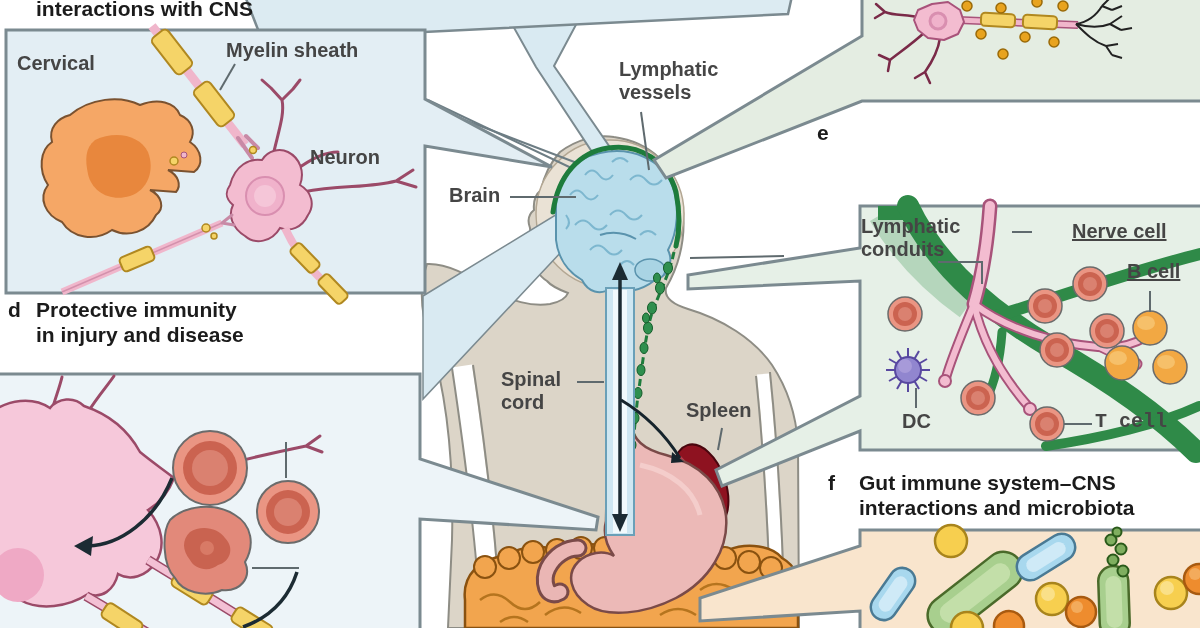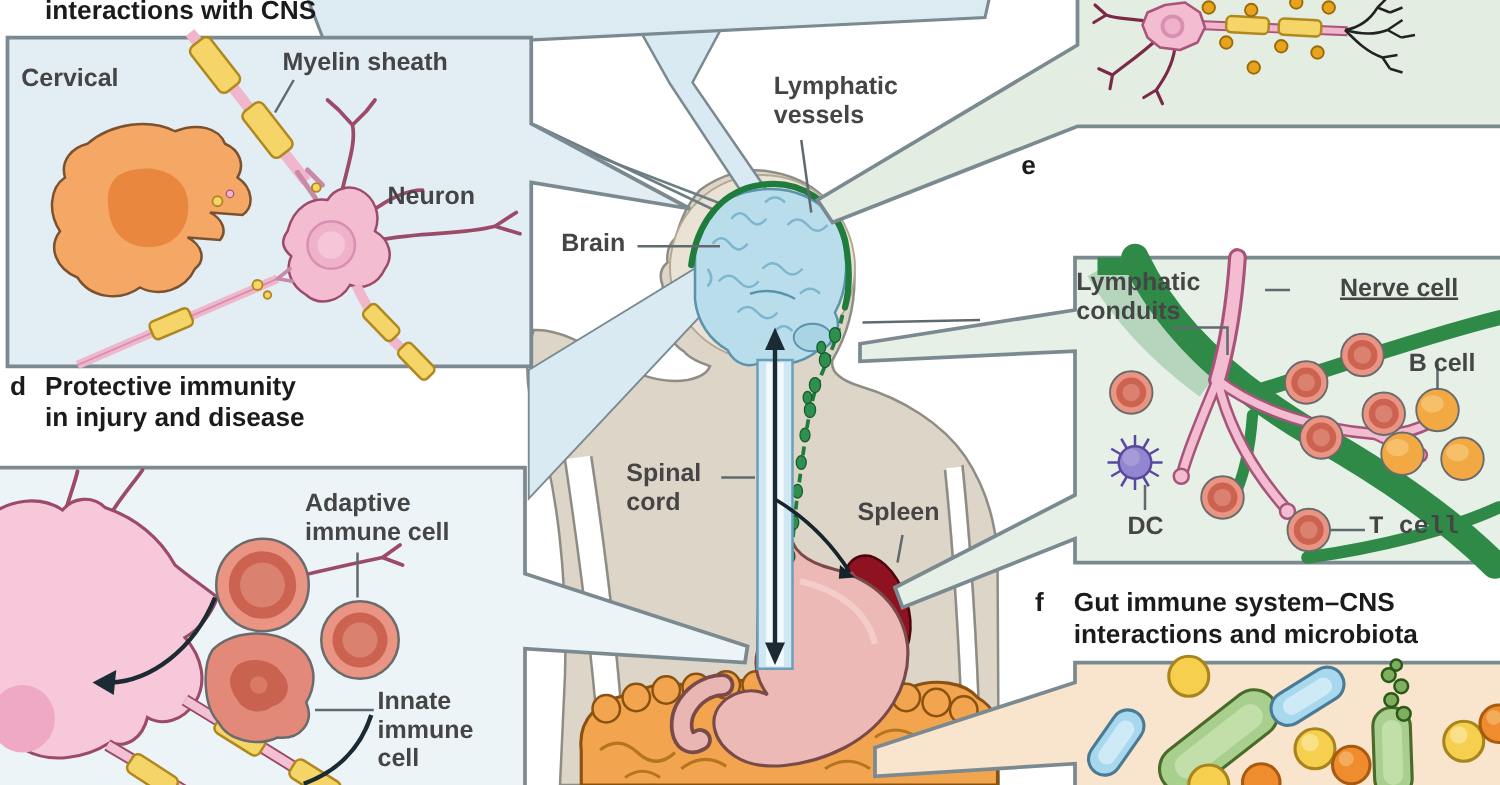--- a/index.html
+++ b/index.html
@@ -422,37 +422,32 @@
 </svg>
 
   <div class="hdr" style="left:36px;top:-3px;">interactions with CNS</div>
   <div class="lbl" style="left:17px;top:52px;">Cervical</div>
   <div class="lbl" style="left:226px;top:39px;">Myelin sheath</div>
   <div class="lbl" style="left:310px;top:146px;">Neuron</div>
 
   <div class="letter" style="left:8px;top:298px;">d</div>
   <div class="hdr" style="left:36px;top:298px;">Protective immunity
 in injury and disease</div>
-  <div class="lbl" style="left:244px;top:392px;">Adaptive
-immune cell</div>
-  <div class="lbl" style="left:302px;top:550px;">Innate
-immune
-cell</div>
 
   <div class="lbl" style="left:449px;top:184px;">Brain</div>
   <div class="lbl" style="left:619px;top:58px;">Lymphatic
 vessels</div>
   <div class="lbl" style="left:501px;top:368px;">Spinal
 cord</div>
   <div class="lbl" style="left:686px;top:399px;">Spleen</div>
 
   <div class="letter" style="left:817px;top:121px;">e</div>
   <div class="lbl" style="left:861px;top:215px;">Lymphatic
 conduits</div>
   <div class="lbl" style="left:1072px;top:220px;text-decoration:underline;">Nerve cell</div>
-  <div class="lbl" style="left:1127px;top:280px;">B cell</div>
+  <div class="lbl" style="left:1127px;top:260px;text-decoration:underline;">B cell</div>
   <div class="lbl" style="left:902px;top:410px;">DC</div>
   <div class="lbl" style="left:1095px;top:410px;font-family:Liberation Mono, monospace;">T cell</div>
 
   <div class="letter" style="left:828px;top:471px;">f</div>
   <div class="hdr" style="left:859px;top:471px;">Gut immune system–CNS
 interactions and microbiota</div>
 </div>
 
 </body></html>

